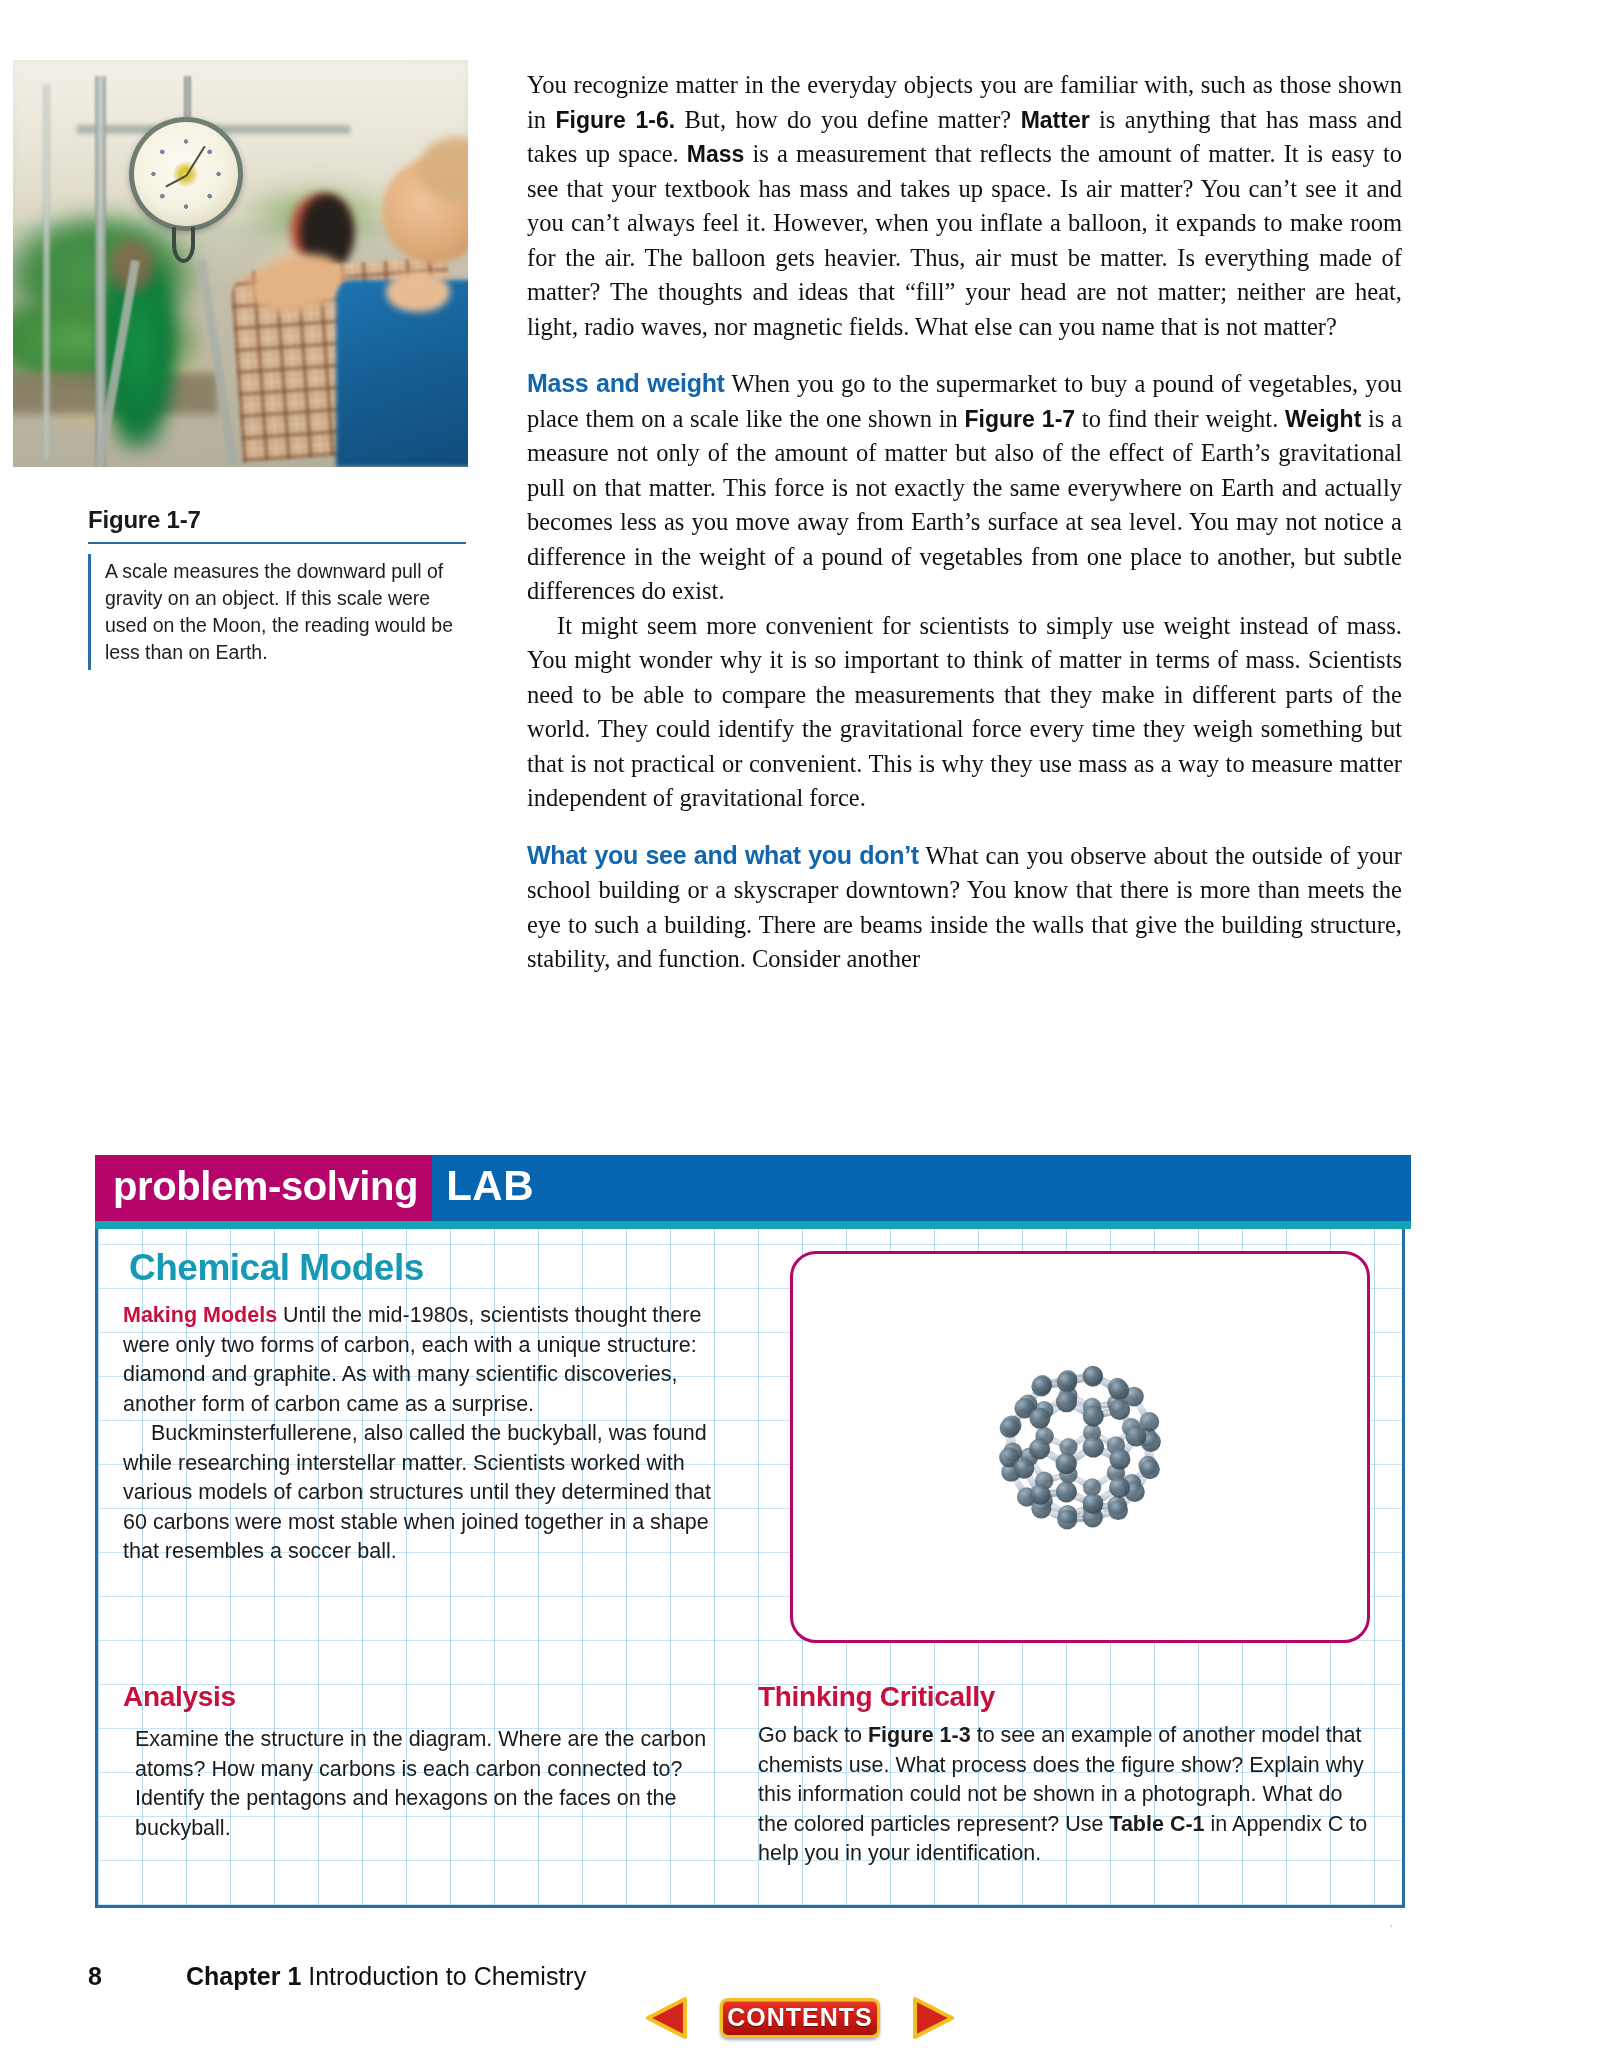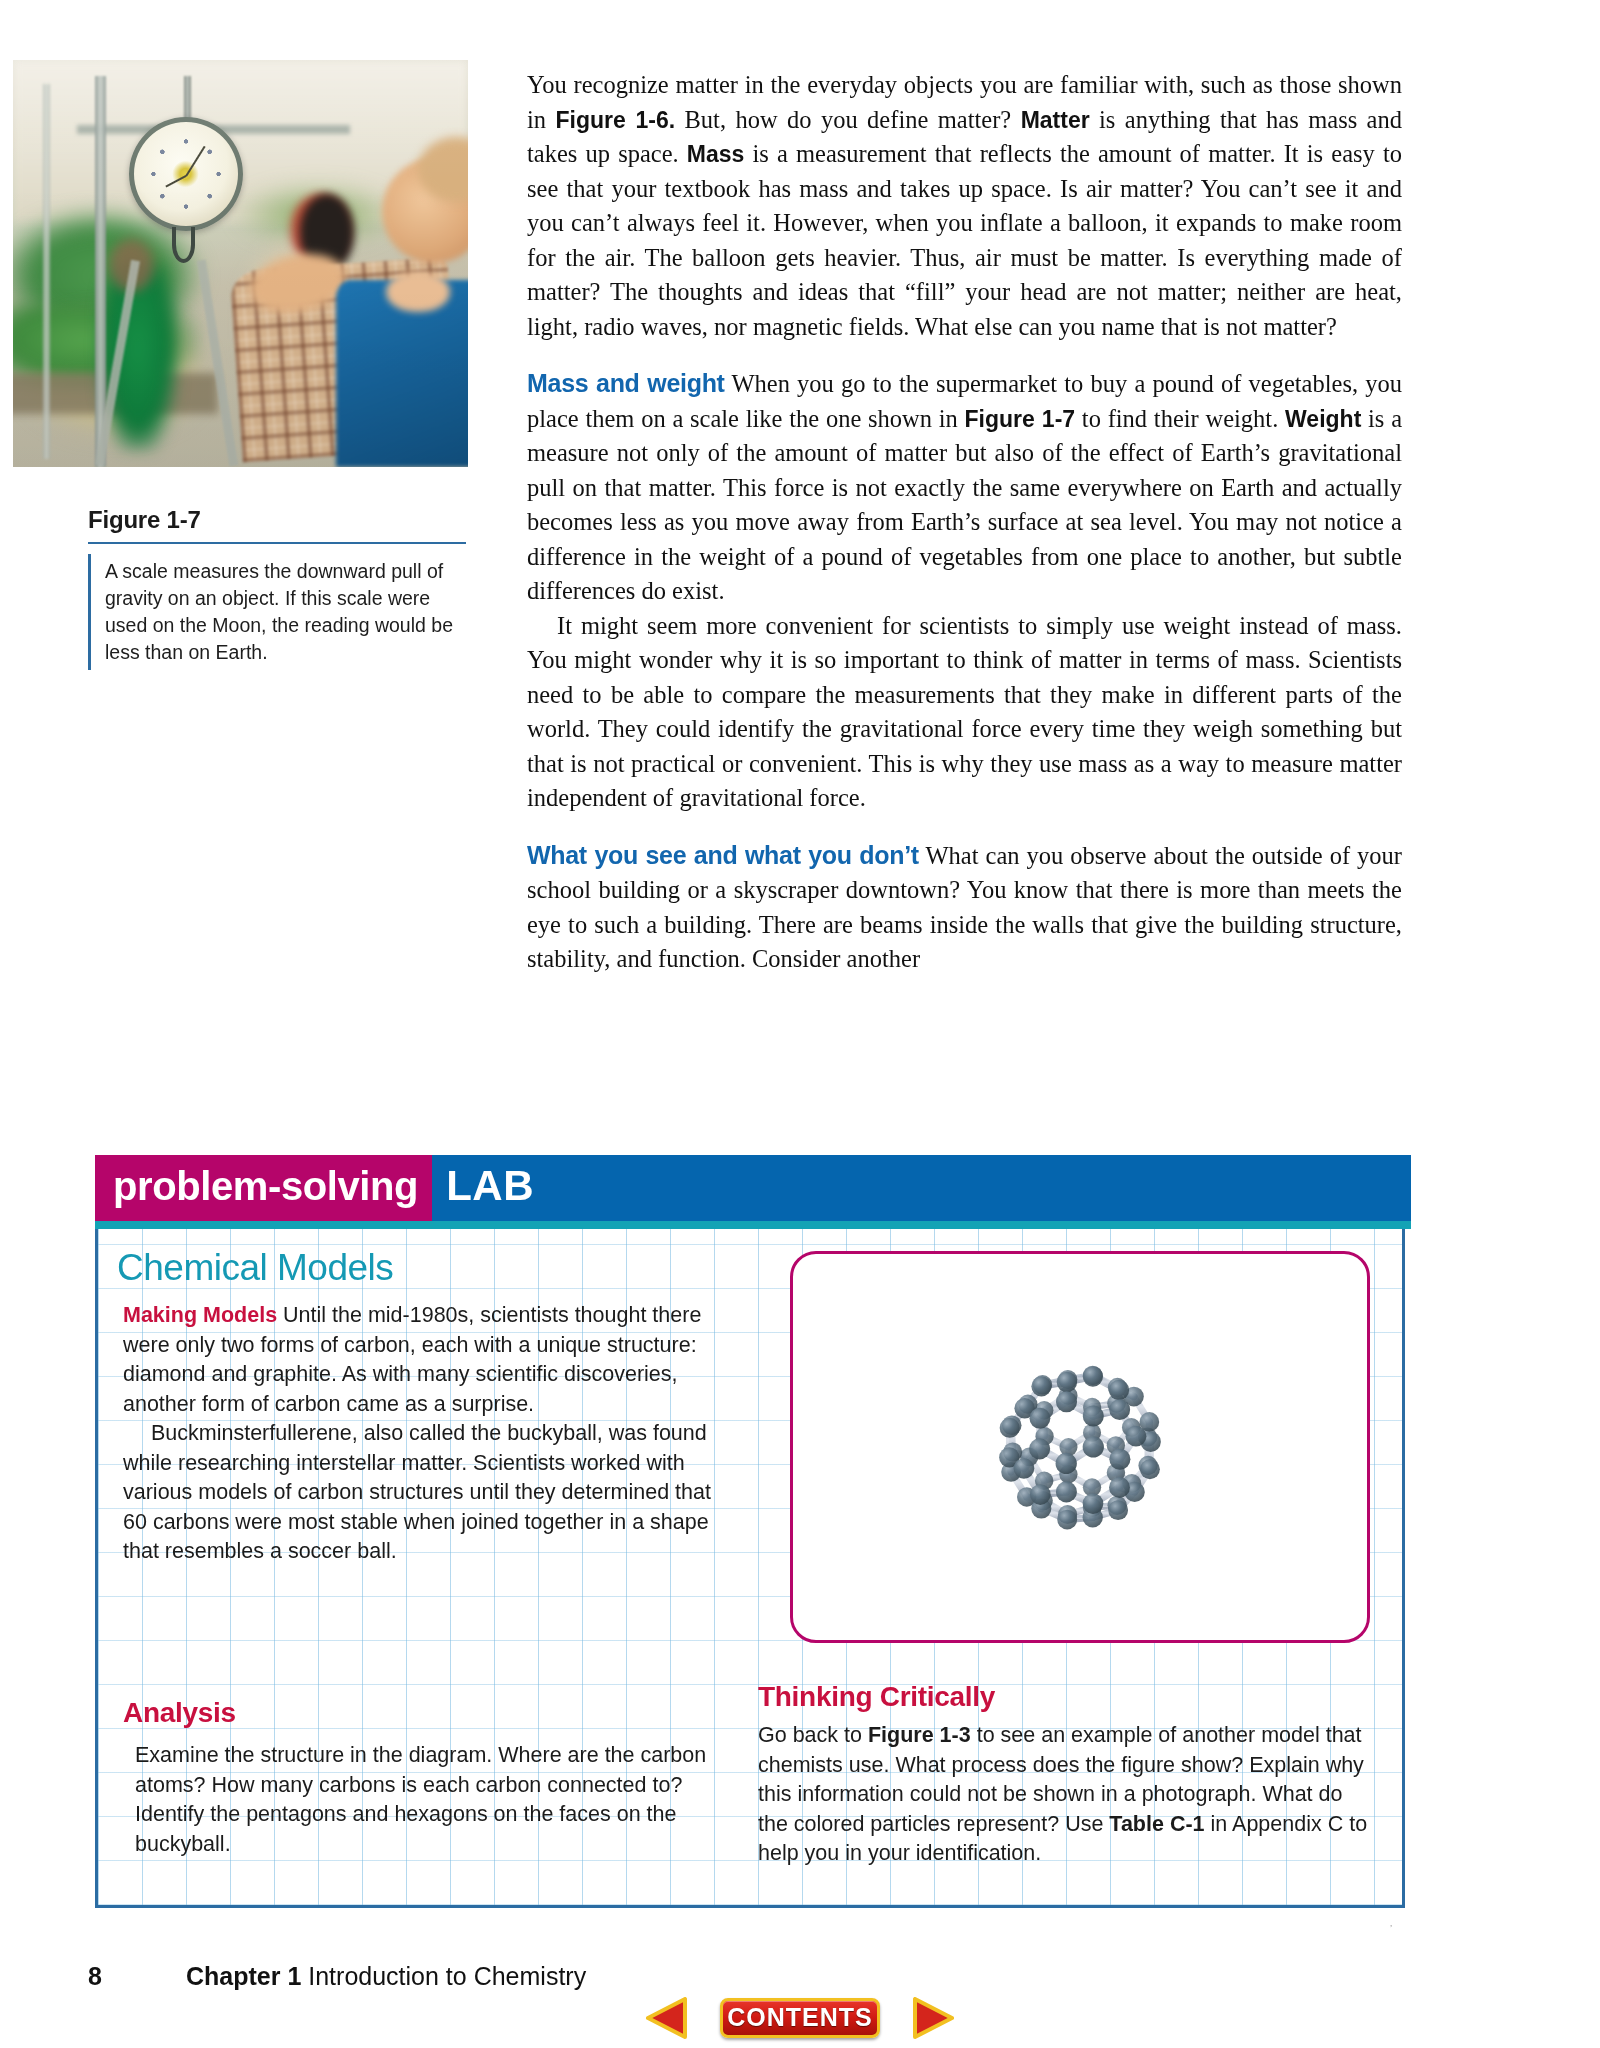--- a/index.html
+++ b/index.html
@@ -186,40 +186,40 @@
   }
   .lab-teal { position:absolute; left:-3px; top:63px; width:1316px; height:8px; background:#13a3b5; }
   .lab-body {
     position:absolute; left:0; top:71px; right:0; bottom:0;
     background-color:#ffffff;
     background-image:
       repeating-linear-gradient(90deg, rgba(120,185,225,.55) 0 1px, rgba(0,0,0,0) 1px 44px),
       repeating-linear-gradient(0deg, rgba(120,185,225,.38) 0 1px, rgba(0,0,0,0) 1px 44px);
   }
   .lab-title {
-    position:absolute; left:19px; top:18px;
-    font-family:"Liberation Sans", sans-serif; font-weight:normal;
+    position:absolute; left:31px; top:18px;
+    font-family:"Liberation Sans", sans-serif; font-weight:bold;
     font-size:37px; color:#1599b4; letter-spacing:-.5px;
   }
   .lab-col-left { position:absolute; left:25px; top:72px; width:600px; }
   .lab-txt {
     font-family:"Liberation Sans", sans-serif;
     font-size:21.5px; line-height:29.5px; color:#1b1b1b;
   }
   .lab-bold-red {
     font-family:"Liberation Sans", sans-serif; font-weight:bold; color:#c8103f;
   }
   .lab-sec-red {
     font-family:"Liberation Sans", sans-serif; font-weight:bold;
     font-size:28px; color:#c8103f; letter-spacing:-.3px;
   }
   .lab-indent { text-indent:28px; }
 
   .lab-analysis { position:absolute; left:25px; top:452px; width:600px; }
-  .lab-analysis .hd { margin-bottom:10px;margin-top:16px; }
+  .lab-analysis .hd { margin-bottom:10px; }
 
   .lab-col-right { position:absolute; left:660px; top:452px; width:610px; }
   .lab-col-right .hd { margin-bottom:8px; }
 
   
   .bucky-box {
     position:absolute; left:692px; top:22px; width:580px; height:392px;
     border:3px solid #b5056a; border-radius:26px; background:#fff;
   }
   .bucky-svg { position:absolute; inset:0; width:100%; height:100%; }

